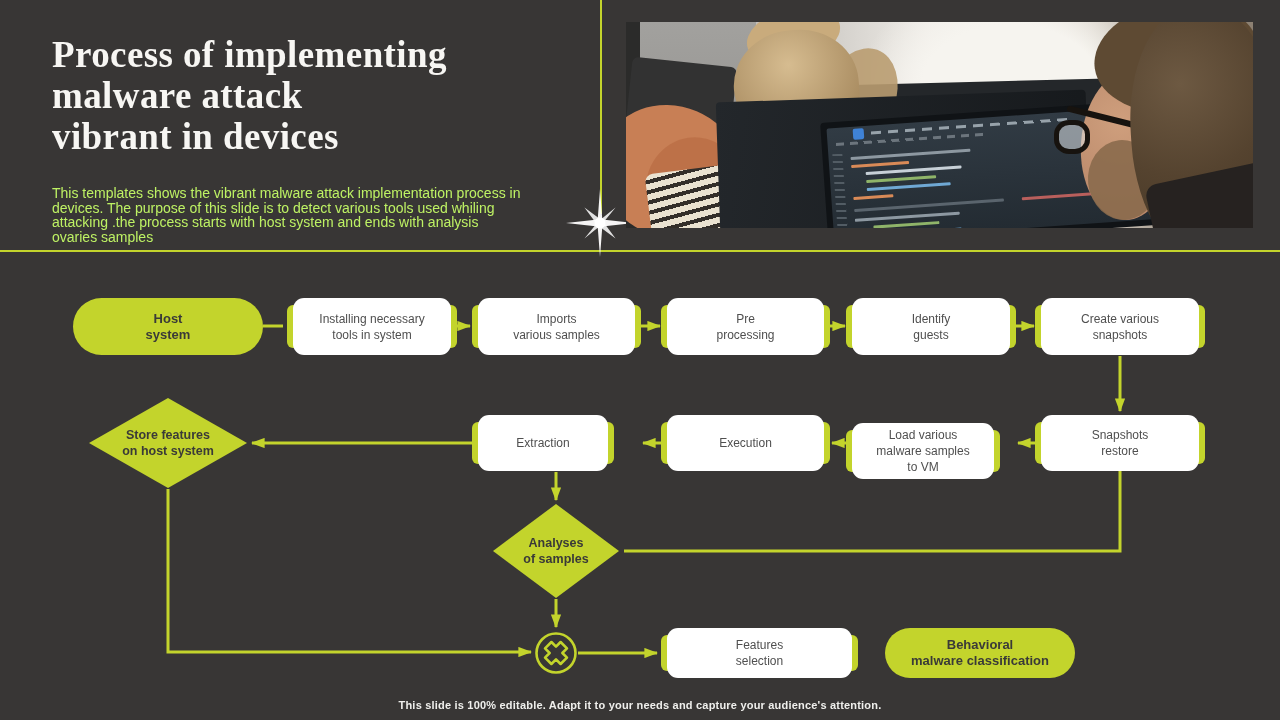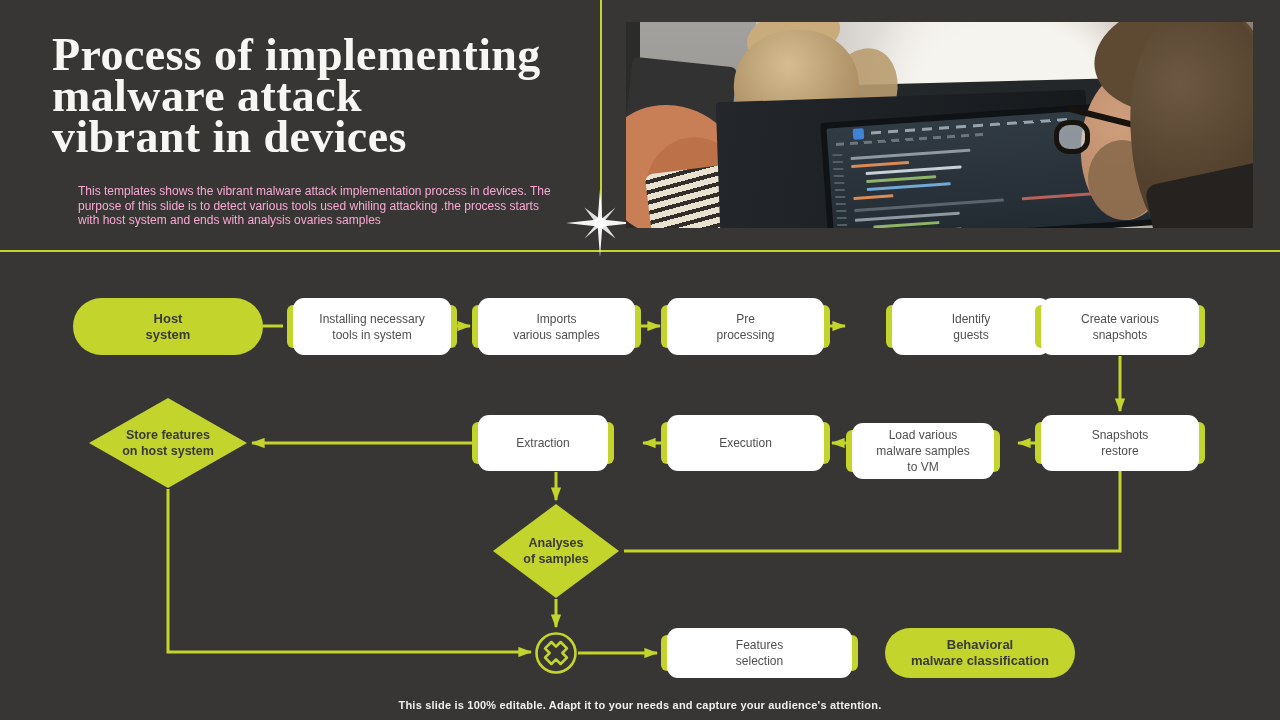--- a/index.html
+++ b/index.html
@@ -2,24 +2,24 @@
 <html><head>
 <meta charset="utf-8">
 <style>
   :root{ --accent:#c3d42c; --bg:#383635; }
   html,body{margin:0;padding:0;background:#222;}
   .slide{position:relative;width:1280px;height:720px;background:var(--bg);overflow:hidden;
          font-family:"Liberation Sans",sans-serif;}
 
   
   .title{position:absolute;left:52px;top:34px;width:530px;margin:0;
-         font-family:"Liberation Serif",serif;font-weight:700;font-size:46px;line-height:41px;
+         font-family:"Liberation Serif",serif;font-weight:700;font-size:37px;line-height:41px;
          color:#f7f6f3;white-space:pre-line;letter-spacing:.4px;}
-  .subtitle{position:absolute;left:52px;top:172px;width:474px;font-size:12px;line-height:14.5px;
-         color:#f9a8d4;margin-left:26px;}
+  .subtitle{position:absolute;left:52px;top:172px;width:474px;font-size:14px;line-height:14.5px;
+         color:#bef264;}
   .vdiv{position:absolute;left:600px;top:0;width:2px;height:214px;background:var(--accent);}
   .hdiv{position:absolute;left:0;top:250px;width:1280px;height:2px;background:var(--accent);}
   .sparkle{position:absolute;left:562px;top:185px;filter:blur(.4px);}
 
   
   .photo{position:absolute;left:626px;top:22px;width:627px;height:206px;overflow:hidden;
          background:linear-gradient(90deg,#aeaca8,#cdcac5 30%,#eeebe6 48%,#f4f2ed 62%,#d6d0c7 74%,#a3988a 88%,#8c8072);}
   .ph{position:absolute;}
   .edgeL{left:0;top:0;width:14px;height:206px;background:#2b2b2a;}
   .wallL{left:14px;top:0;width:116px;height:206px;background:linear-gradient(#a2a19e,#8d8b88);}
@@ -185,21 +185,21 @@
         <span class="lbl">Imports
 various  samples</span>
       </div>
   </div>
   <div class="node pbox" style="left:667px;top:298px;width:157px;height:57px">
     <div class="pbox-face">
         <span class="lbl">Pre
 processing</span>
       </div>
   </div>
-  <div class="node pbox" style="left:892px;top:298px;width:158px;height:57px">
+  <div class="node pbox" style="left:852px;top:298px;width:158px;height:57px">
     <div class="pbox-face">
         <span class="lbl">Identify
 guests</span>
       </div>
   </div>
   <div class="node pbox" style="left:1041px;top:298px;width:158px;height:57px">
     <div class="pbox-face">
         <span class="lbl">Create various
 snapshots</span>
       </div>

